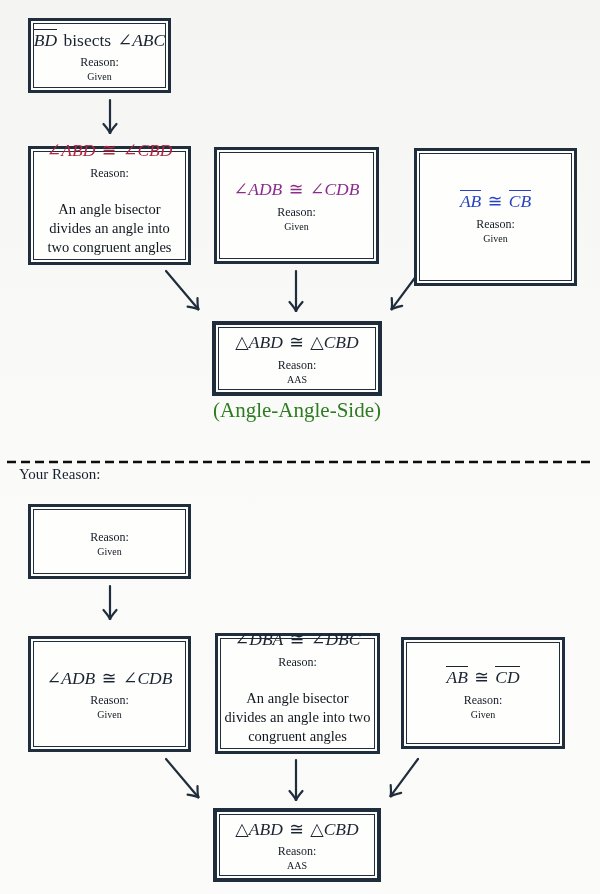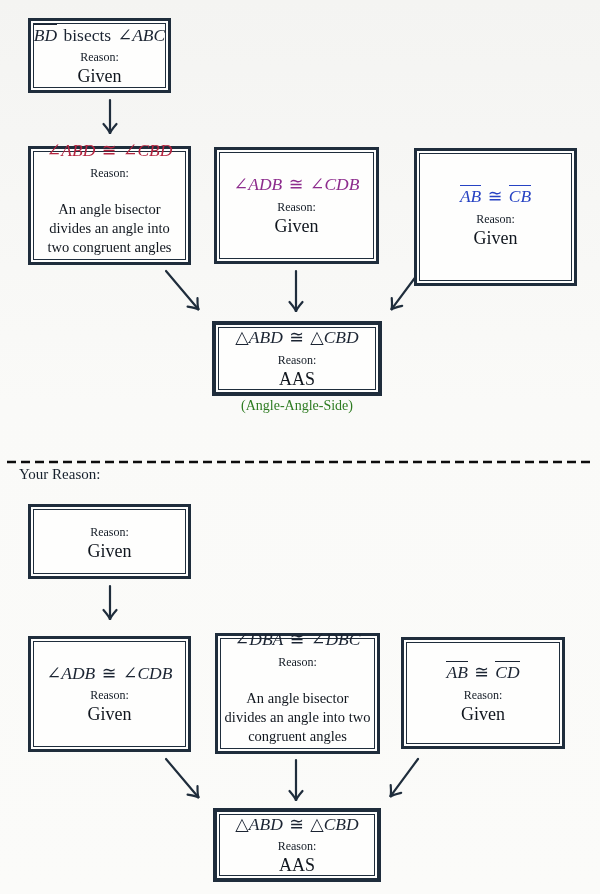--- a/index.html
+++ b/index.html
@@ -18,25 +18,25 @@
     box-sizing:border-box;width:100%;height:100%;
     border:1px solid #1f2d3c;
     display:flex;flex-direction:column;align-items:center;justify-content:center;
     text-align:center;padding:2px 3px;
   }
   .tall .inner{justify-content:flex-end;padding-top:6px;}
   .stmt{font-size:17.5px;word-spacing:2px;line-height:1.25;white-space:nowrap;}
   .stmt .it{font-style:italic;}
   .stmt .ol{display:inline-block;border-top:1.5px solid currentColor;padding-top:1px;line-height:1.08;}
   .rlabel{font-size:12px;margin-top:4px;color:#141c26;}
-  .rtext{font-size:18px;margin-top:1px;color:#10161e;}
+  .rtext{font-size:10px;margin-top:1px;color:#10161e;}
   .rlong{font-size:14.5px;line-height:1.32;margin-top:19px;}
   .note{
     position:absolute;left:212px;top:398px;width:170px;
-    text-align:center;font-size:14px;white-space:nowrap;
+    text-align:center;font-size:21px;white-space:nowrap;
   }
   .yourproof-label{
     position:absolute;left:19px;top:466px;font-size:15px;color:#16202c;
   }
   #overlay{position:absolute;left:0;top:0;pointer-events:none;}
 </style>
 </head>
 <body>
 
 <svg id="overlay" width="600" height="894" viewBox="0 0 600 894">

